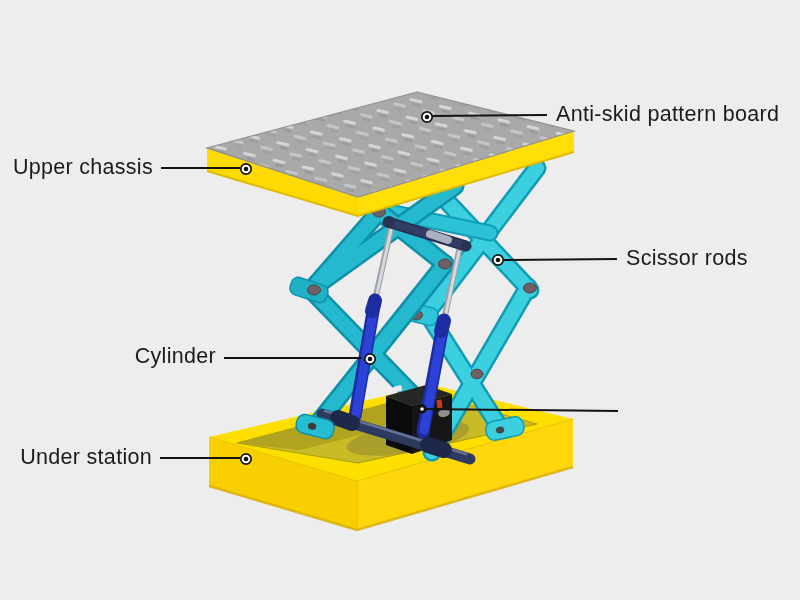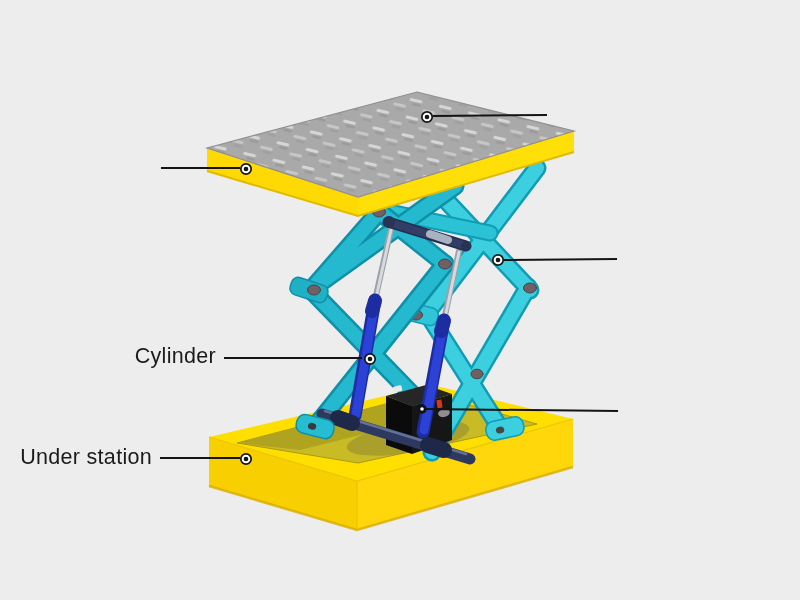--- a/index.html
+++ b/index.html
@@ -194,15 +194,18 @@
         <circle cx="422" cy="409" r="4" fill="#111111" stroke="#141414" stroke-width="1.5"></circle>
         <circle cx="422" cy="409" r="1.8" fill="#ffffff"></circle>
       </g>
       <g>
         <circle cx="246" cy="459" r="5.2" fill="#ffffff" stroke="#141414" stroke-width="1.7"></circle>
         <circle cx="246" cy="459" r="2.3" fill="#141414"></circle>
       </g>
     </g>
   </svg>
 
+  <div class="lbl" id="lbl-anti">Anti-skid pattern board</div>
+  <div class="lbl" id="lbl-upper">Upper chassis</div>
+  <div class="lbl" id="lbl-scissor">Scissor rods</div>
   <div class="lbl" id="lbl-cyl">Cylinder</div>
   <div class="lbl" id="lbl-under">Under station</div>
 </div>
 
 </body></html>

